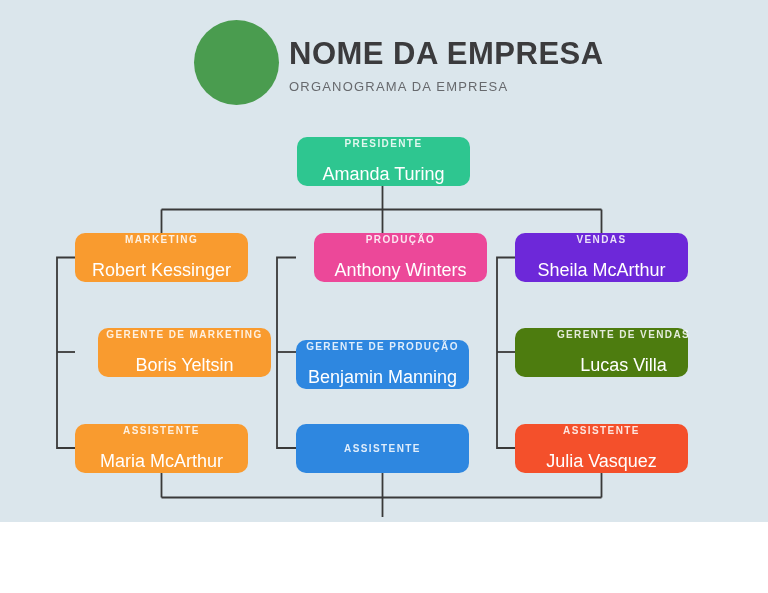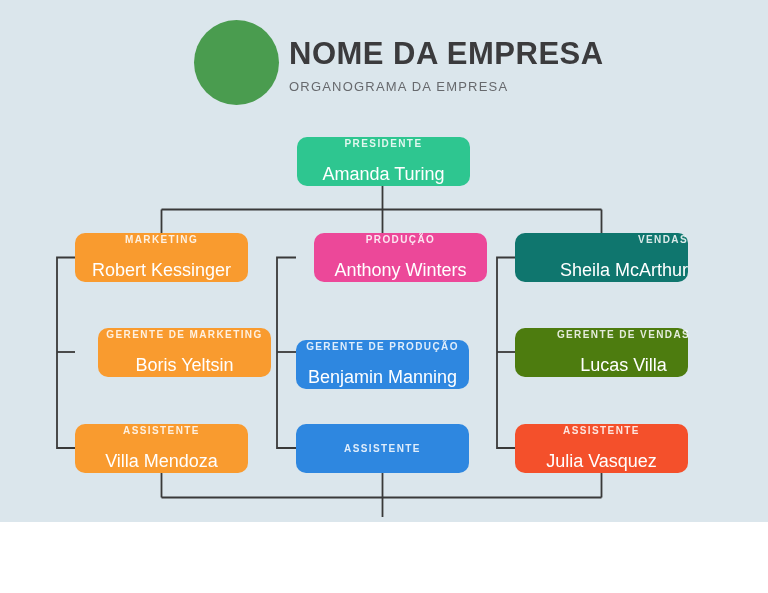--- a/index.html
+++ b/index.html
@@ -133,21 +133,21 @@
   <div class="node n-mkt" style="background-color: rgb(249, 155, 47);">
     <span class="role">MARKETING</span>
     <span class="person">Robert Kessinger</span>
   </div>
 
   <div class="node n-prod" style="background-color: #ec4899; margin-left: 18px;">
     <span class="role">PRODUÇÃO</span>
     <span class="person">Anthony Winters</span>
   </div>
 
-  <div class="node n-vendas" style="background-color: #0f766e; align-items: flex-end;">
+  <div class="node n-vendas" style="background-color: #6d28d9;">
     <span class="role">VENDAS</span>
     <span class="person">Sheila McArthur</span>
   </div>
 
   <div class="node n-gmkt" style="background-color: rgb(249, 155, 47);">
     <span class="role">GERENTE DE MARKETING</span>
     <span class="person">Boris Yeltsin</span>
   </div>
 
   <div class="node n-gprod" style="background-color: rgb(46, 135, 224);">
@@ -155,21 +155,21 @@
     <span class="person">Benjamin Manning</span>
   </div>
 
   <div class="node n-gvendas" style="background-color: #4d7c0f; padding-left: 44px;">
     <span class="role">GERENTE DE VENDAS</span>
     <span class="person">Lucas Villa</span>
   </div>
 
   <div class="node n-amkt" style="background-color: rgb(249, 155, 47);">
     <span class="role">ASSISTENTE</span>
-    <span class="person">Villa Mendoza</span>
+    <span class="person">Maria McArthur</span>
   </div>
 
   <div class="node n-aprod" style="background-color: rgb(46, 135, 224);">
     <span class="role">ASSISTENTE</span>
   </div>
 
   <div class="node n-avendas" style="background-color: rgb(244, 80, 43);">
     <span class="role">ASSISTENTE</span>
     <span class="person">Julia Vasquez</span>
   </div>

